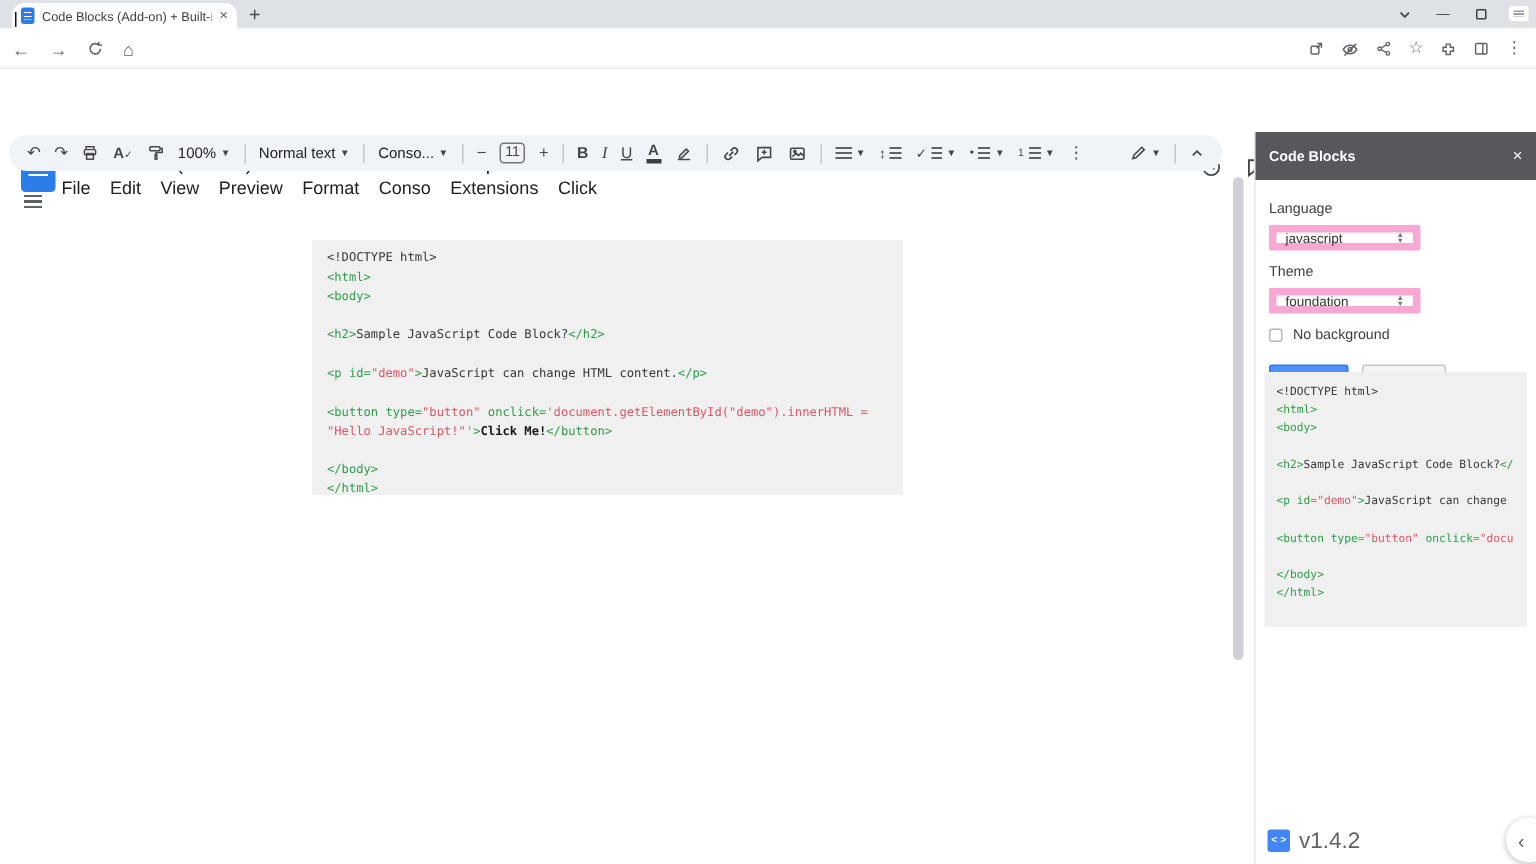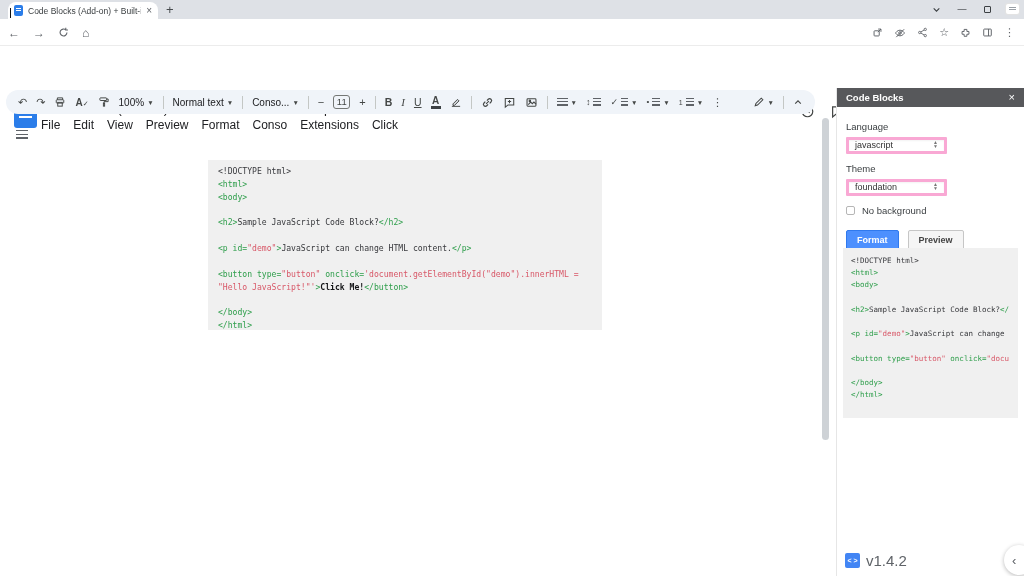--- a/index.html
+++ b/index.html
@@ -74,25 +74,25 @@
 .caret{position:absolute;left:9.5px;top:8px;width:1px;height:10px;background:#111}
 .cb1-widget{position:absolute;right:5px;top:4px;width:13px;height:10px;background:#fff;border-radius:2px;box-shadow:0 0 0 1px #e3e3e3}
 .cb1-widget:before{content:"";position:absolute;left:3px;top:3px;right:3px;height:4px;
  background:repeating-linear-gradient(to bottom,#9aa0a6 0 1px,transparent 1px 2px)}
 
 
 .doc-scroll{position:absolute;left:822px;top:118px;width:7px;height:322px;border-radius:4px;background:#ced2d6}
 
 
 .sidebar{position:absolute;left:836px;top:88px;width:188px;bottom:0;background:#fff;border-left:1px solid #e6e6e6}
-.sb-head{height:19px;background:var(--sidebar-header);color:#fff;display:flex;align-items:center;padding:0 9px;font-size:9.5px;font-weight:700}
+.sb-head{height:32px;background:var(--sidebar-header);color:#fff;display:flex;align-items:center;padding:0 9px;font-size:9.5px;font-weight:700}
 .sb-close{margin-left:auto;font-size:11px;font-weight:400;line-height:1}
 .sb-body{padding:12px 9px 0}
 .sb-label{font-size:9.5px;color:#3c4043;margin:2px 0 5px}
-.sb-select{width:101px;height:17px;border:3px solid #f9a8d4;border-radius:1px;background:#fff;display:flex;padding:0 6px;font-size:9px;color:#333;box-shadow:inset 0 1px 2px rgba(0,0,0,.05);margin-bottom:9px}
+.sb-select{width:101px;height:17px;border:5px solid #f9a8d4;border-radius:1px;background:#fff;display:flex;align-items:center;padding:0 6px;font-size:9px;color:#333;box-shadow:inset 0 1px 2px rgba(0,0,0,.05);margin-bottom:9px}
 .updn{margin-left:auto;display:flex;flex-direction:column;align-items:center;color:#777}
 .updn span{font-size:5px;line-height:4px}
 .sb-check{display:flex;align-items:center;gap:7px;margin:8px 0 0}
 .chk{width:9px;height:9px;border:1px solid #b6b6b6;border-radius:2px;background:#fff;flex:0 0 auto}
 .chk-label{font-size:9.5px;color:#3c4043}
 .sb-buttons{display:flex;gap:9px;margin-top:14px}
 .btn-format{background:var(--format-btn);border:1px solid #3079ed;color:#fff;font-size:9px;font-weight:700;border-radius:2px;padding:4px 10px}
 .btn-preview{background:#f5f5f5;border:1px solid #c6c6c6;color:#444;font-size:9px;font-weight:700;border-radius:2px;padding:4px 10px}
 .sb-preview{position:absolute;left:6px;top:160px;width:175px;height:170px;background:var(--preview-bg);padding:7px 8px;font-family:"DejaVu Sans Mono",monospace;font-size:7.5px;line-height:12.2px;white-space:pre;overflow:hidden}
 .sb-preview .g{color:var(--tag-green)} .sb-preview .r{color:var(--string-red)} .sb-preview .p{color:var(--code-plain)}

